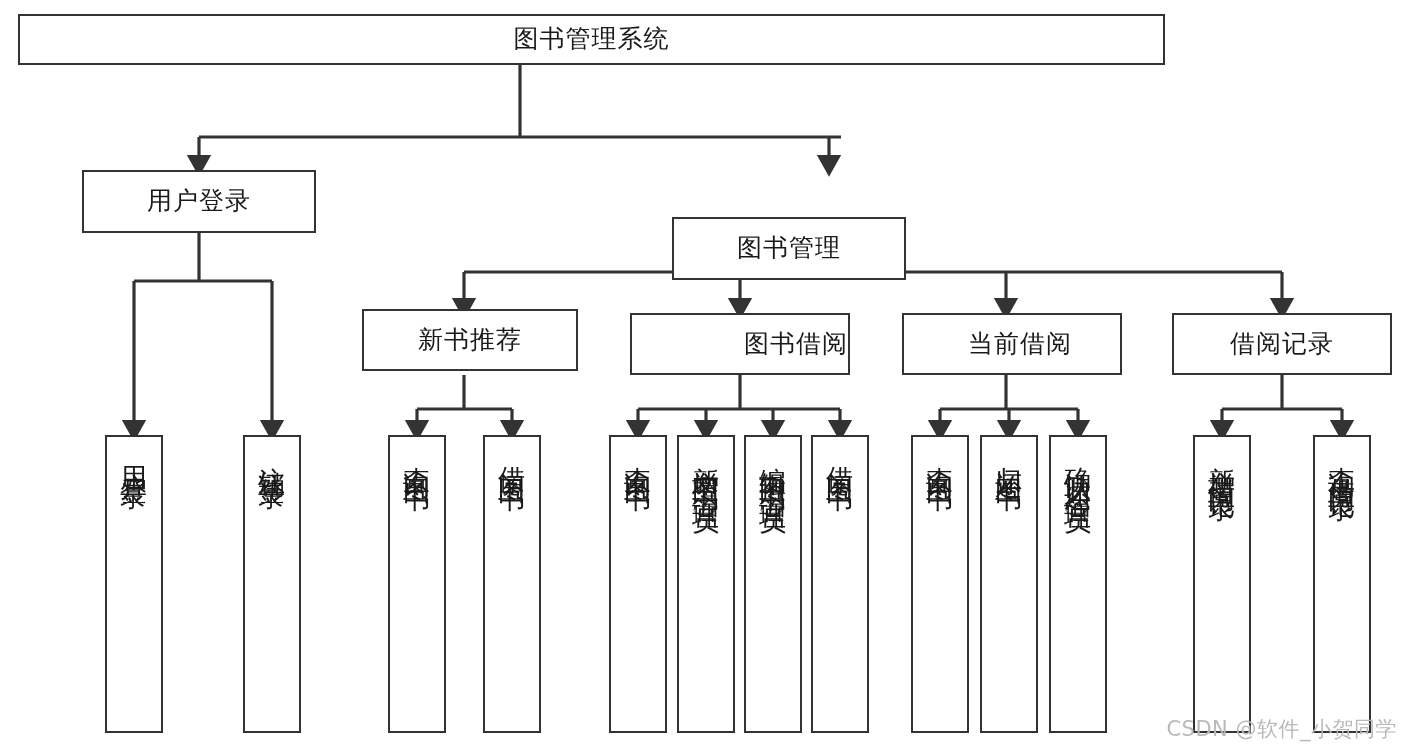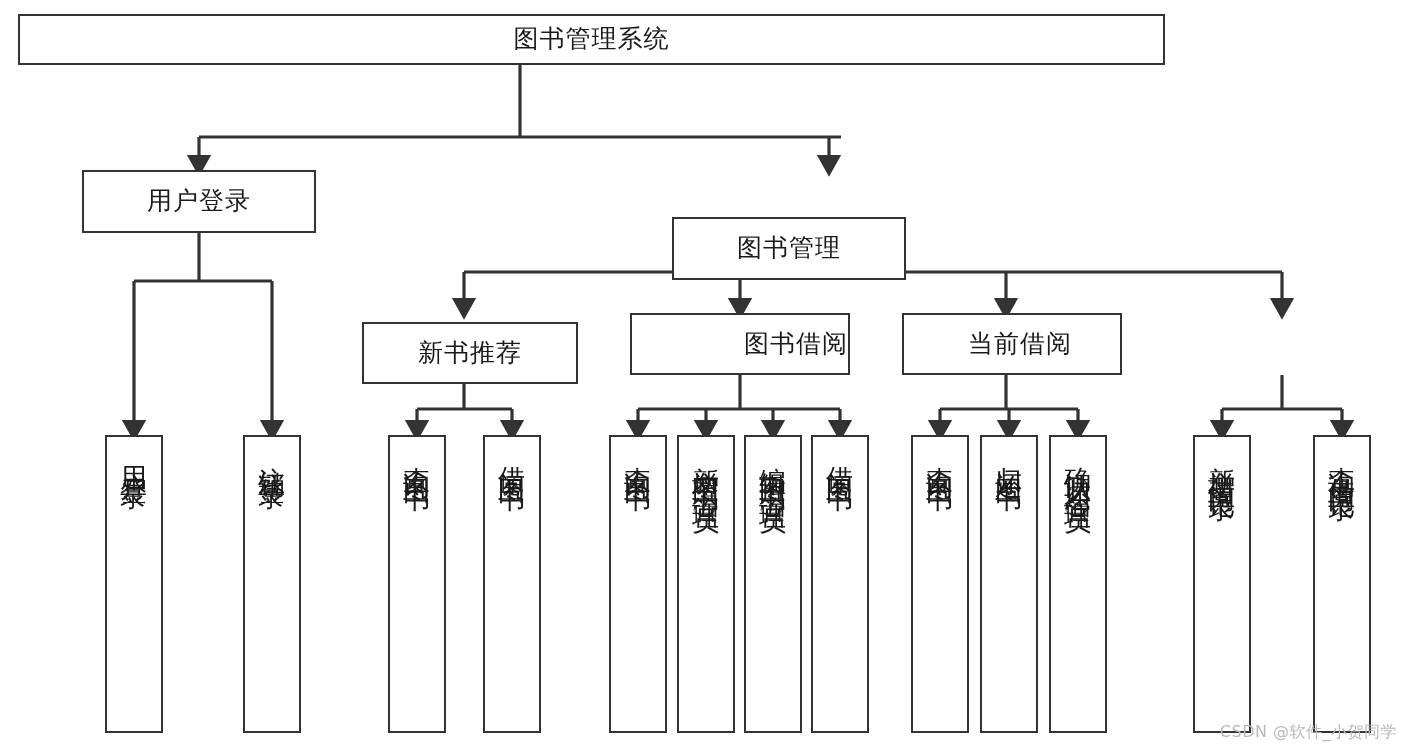--- a/index.html
+++ b/index.html
@@ -56,21 +56,21 @@
     writing-mode: vertical-rl;
     text-orientation: upright;
     font-size: 27px;
     letter-spacing: 6px;
     line-height: 1;
   }
   .watermark {
     position: absolute;
     right: 8px;
     bottom: 4px;
-    font-size: 16px;
+    font-size: 21px;
     color: #b9b9b9;
     letter-spacing: 0.5px;
     z-index: 5;
     white-space: nowrap;
   }
 </style>
 </head>
 <body>
 
 <div id="diagram-root">
@@ -129,29 +129,32 @@
     <span class="node-label">图书管理系统</span>
   </div>
 
   <div class="node horizontal" style="left:82px; top:170px; width:234px; height:63px;">
     <span class="node-label">用户登录</span>
   </div>
   <div class="node horizontal" style="left:672px; top:170px; width:234px; height:63px;margin-top:47px;">
     <span class="node-label">图书管理</span>
   </div>
 
-  <div class="node horizontal" style="left:362px; top:322px; width:216px; height:62px;justify-content:center;">
+  <div class="node horizontal" style="left:362px; top:309px; width:216px; height:62px;justify-content:center;">
     <span class="node-label">新书推荐</span>
   </div>
   <div class="node horizontal" style="left:630px; top:313px; width:220px; height:62px;justify-content:flex-end;">
     <span class="node-label">图书借阅</span>
   </div>
   <div class="node horizontal" style="left:902px; top:313px; width:220px; height:62px;padding-left:16px;">
     <span class="node-label">当前借阅</span>
   </div>
+  <div class="node horizontal" style="left:1172px; top:313px; width:220px; height:62px;">
+    <span class="node-label">借阅记录</span>
+  </div>
 
   <div class="node vertical" style="left:105px; top:435px; width:58px; height:298px;">
     <span class="node-label">用户登录</span>
   </div>
   <div class="node vertical" style="left:243px; top:435px; width:58px; height:298px;">
     <span class="node-label">注销登录</span>
   </div>
 
   <div class="node vertical" style="left:388px; top:435px; width:58px; height:298px;">
     <span class="node-label">查询图书</span>

